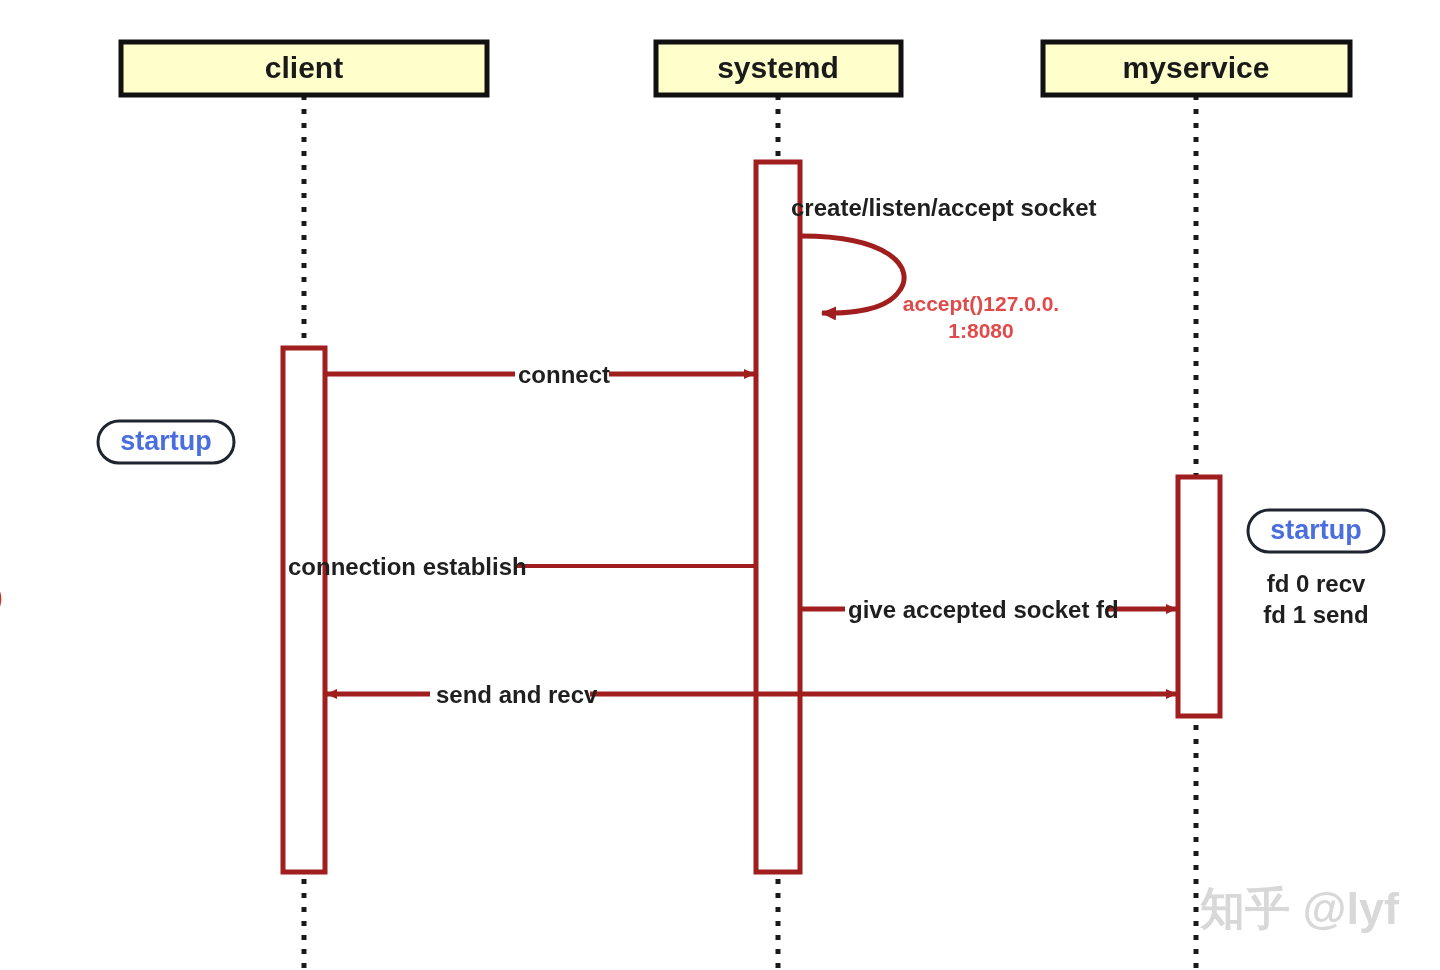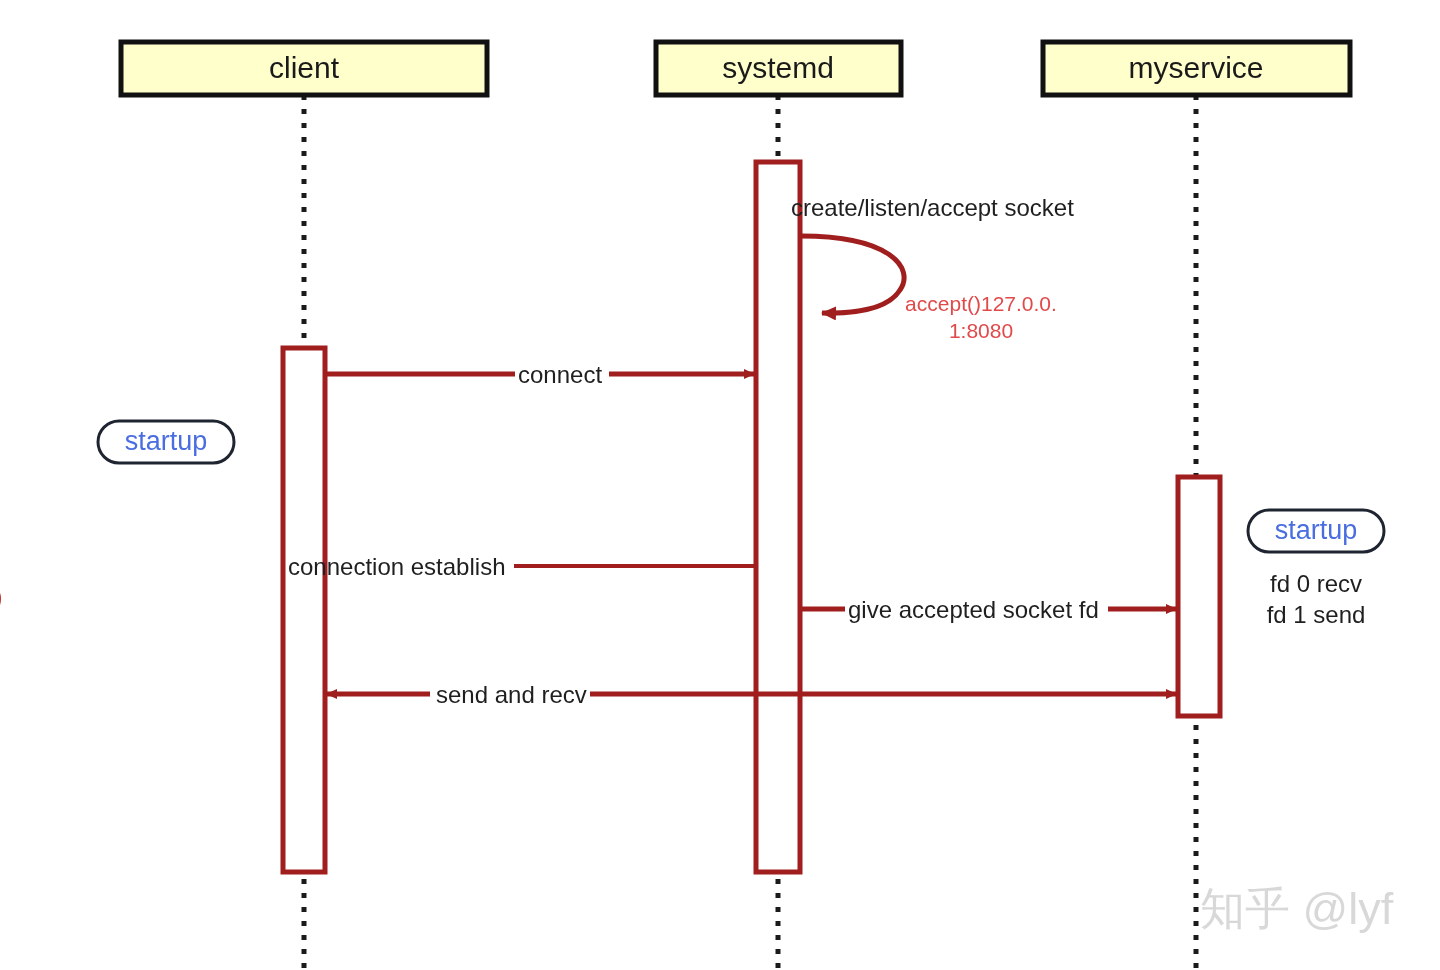--- a/index.html
+++ b/index.html
@@ -13,20 +13,21 @@
     font-family: "Liberation Sans", sans-serif;
     overflow: hidden;
     position: relative;
   }
   #diagram-root {
     position: absolute;
     left: 0;
     top: 0;
     width: 1440px;
     height: 970px;
+    font-weight: bold;
   }
   svg.canvas {
     position: absolute;
     left: 0;
     top: 0;
     width: 1440px;
     height: 970px;
     display: block;
   }
   .participant-label {

